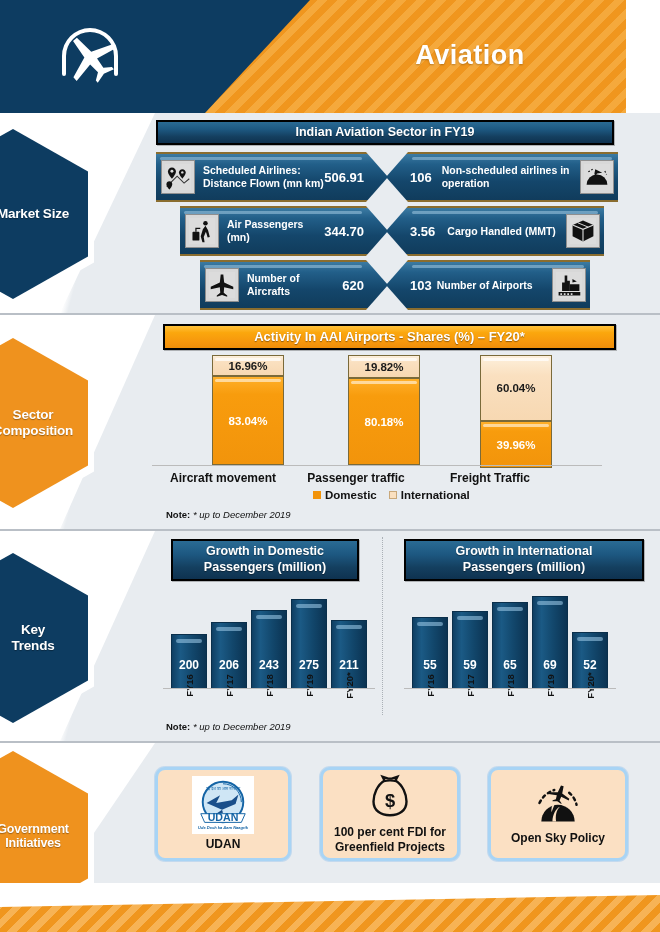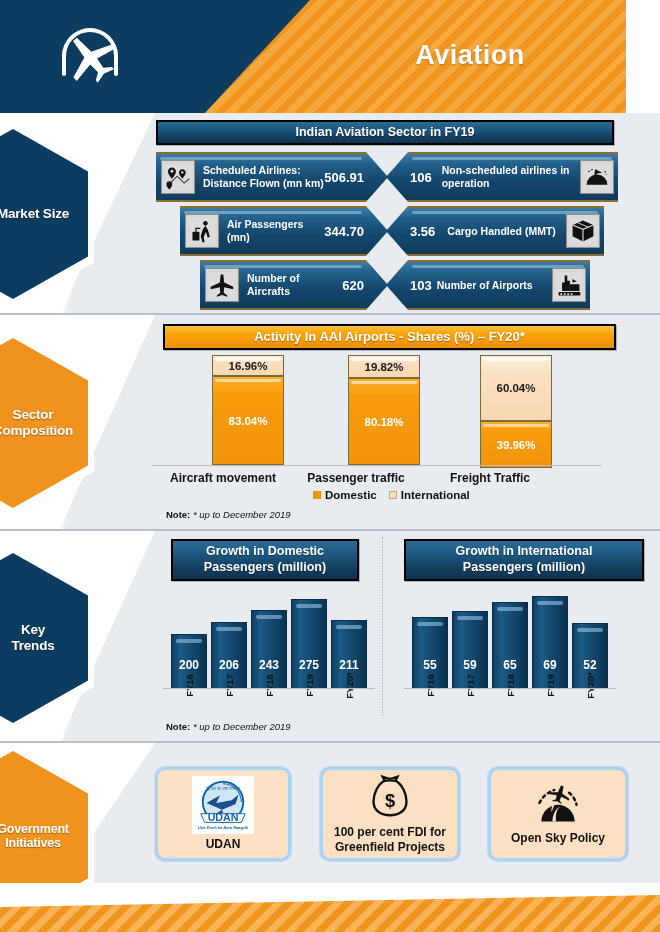--- a/index.html
+++ b/index.html
@@ -452,21 +452,21 @@
         <div class="navy-bar" style="height:87px;">65</div>
         <div class="navy-cat">
           <span>FY18</span></div>
       </div>
       <div class="navy-bar-wrap" style="left:128px;">
         <div class="navy-bar" style="height:93px;">69</div>
         <div class="navy-cat">
           <span>FY19</span></div>
       </div>
       <div class="navy-bar-wrap" style="left:168px;">
-        <div class="navy-bar" style="height:66px;">52</div>
+        <div class="navy-bar" style="height:57px;">52</div>
         <div class="navy-cat">
           <span>FY20*</span></div>
       </div>
       <div class="axis-line" style="left:0; bottom:28px; width:212px;"></div>
     </div>
 
     <div class="note" style="left:160px; top:190px;">
       <b>Note:</b>
       <i>* up to December 2019</i>
     </div>

